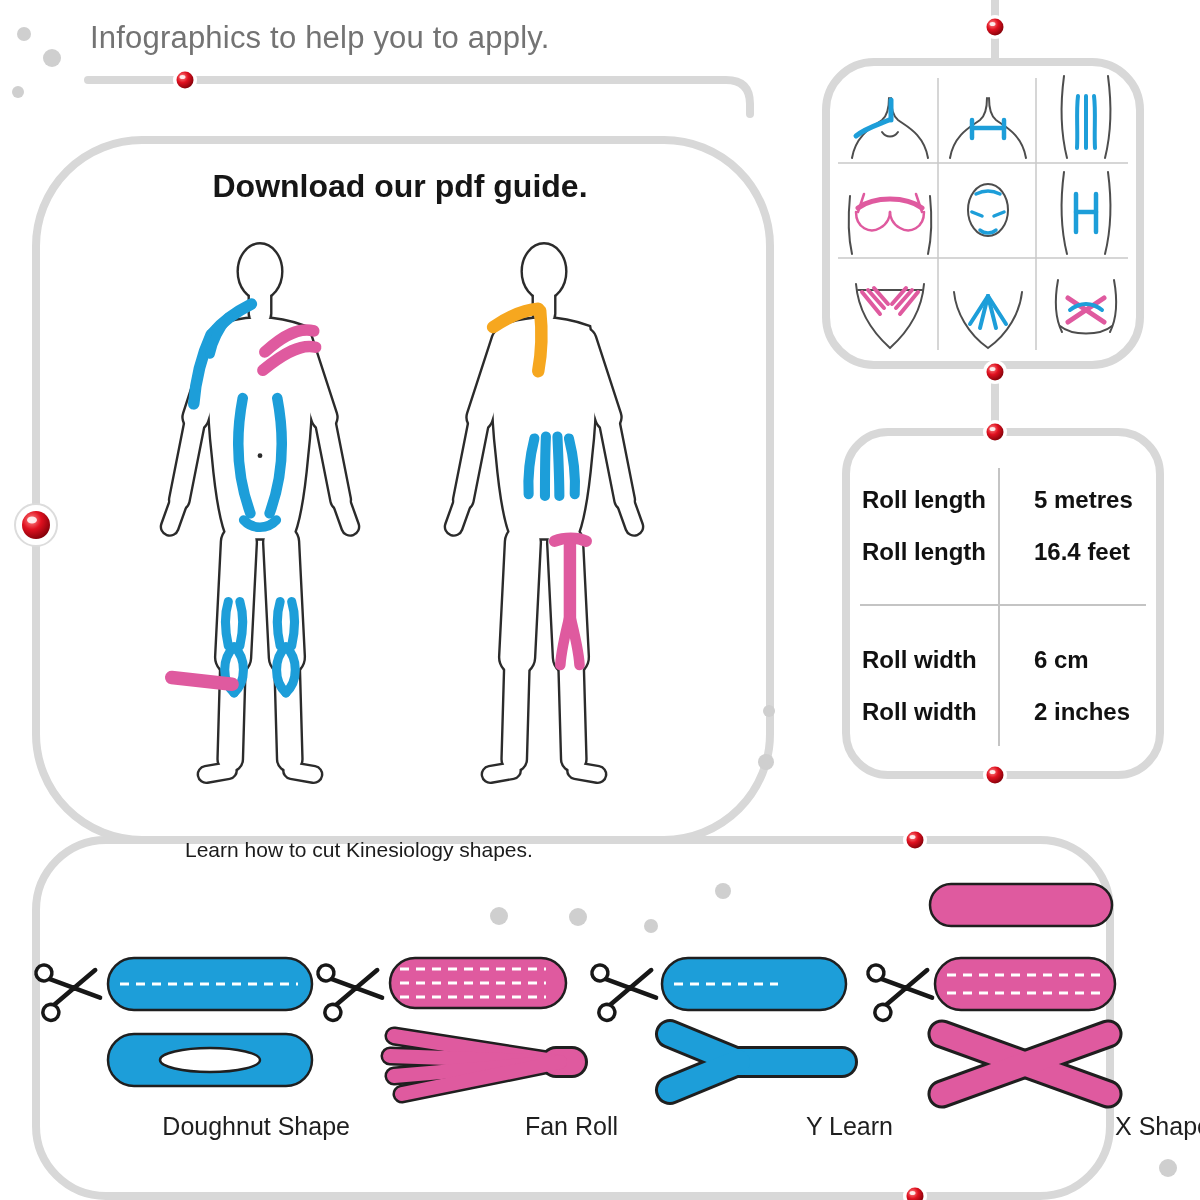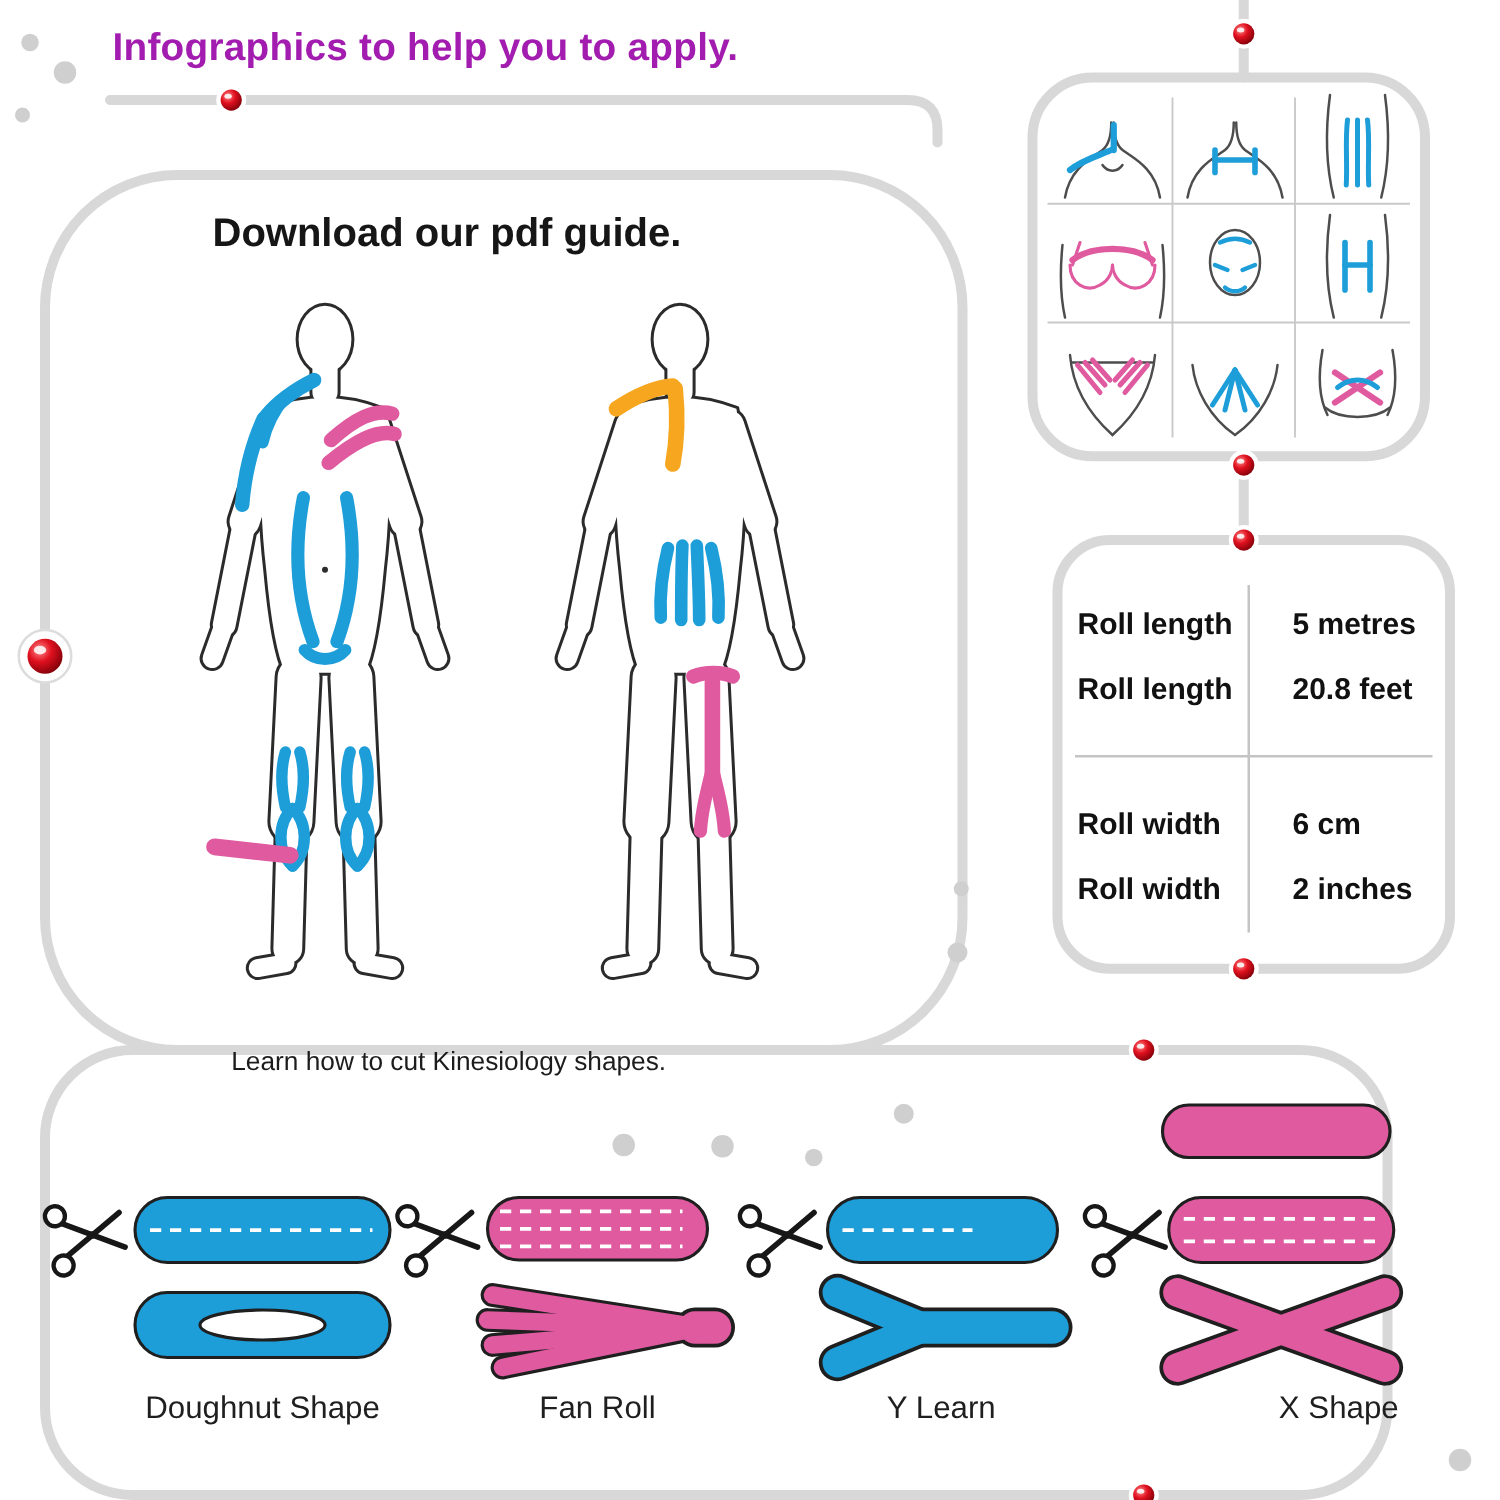--- a/index.html
+++ b/index.html
@@ -5,22 +5,22 @@
   html,body{margin:0;padding:0;}
   body{
     width:1200px;height:1200px;position:relative;overflow:hidden;
     background:#ffffff;color:var(--ink,#1a1a1a);
     font-family:"Liberation Sans", sans-serif;
   }
   #bg{position:absolute;left:0;top:0;}
   .pipe{stroke:var(--pipe,#d8d8d8);stroke-width:8;fill:none;stroke-linecap:round;}
   .thin{stroke:#c9c9c9;stroke-width:1.5;}
   .dot-gray{fill:#cfcfcf;}
-  h1.title{position:absolute;left:90px;top:20px;margin:0;font-size:31px;font-weight:700;letter-spacing:.2px;color:#a21caf;}
-  h2.pdf-heading{position:absolute;left:170px;top:168px;width:460px;margin:0;font-size:32px;font-weight:700;color:#161616;}
+  h1.title{position:absolute;left:90px;top:20px;margin:0;font-size:31px;font-weight:400;letter-spacing:.2px;color:#737373;}
+  h2.pdf-heading{position:absolute;left:170px;top:168px;width:460px;margin:0;text-align:center;font-size:32px;font-weight:700;color:#161616;}
   .figure{position:absolute;width:240px;height:590px;}
   #fig-front{left:140px;top:226px;}
   #fig-back{left:424px;top:226px;}
   .bs *{stroke:#2b2b2b;fill:none;stroke-linecap:round;}
   .bf line{stroke:#ffffff;fill:none;stroke-linecap:round;}
   .bf ellipse,.bf path{fill:#ffffff;stroke:none;}
   .tape{fill:none;stroke-linecap:round;}
   .tape-blue{stroke:var(--blue,#1d9ed9);}
   .tape-pink{stroke:var(--pink,#df5a9f);}
   .tape-orange{stroke:var(--orange,#f6a71f);}
@@ -36,21 +36,21 @@
   .hdiv{position:absolute;left:14px;top:172px;width:286px;height:2px;background:#c4c4c4;}
   .shapes-heading{position:absolute;left:185px;top:838px;font-size:21px;color:#1c1c1c;}
   #shapes-svg{position:absolute;left:30px;top:858px;}
   .strip{stroke:#1f1f1f;stroke-width:2.5;}
   .fill-blue{fill:var(--blue,#1d9ed9);}
   .fill-pink{fill:var(--pink,#df5a9f);}
   .cut{stroke:#ffffff;stroke-width:3;stroke-dasharray:9 7;fill:none;}
   .dark-under{stroke:#1f1f1f;fill:none;stroke-linecap:round;}
   .res-blue{stroke:var(--blue,#1d9ed9);fill:none;stroke-linecap:round;}
   .res-pink{stroke:var(--pink,#df5a9f);fill:none;stroke-linecap:round;}
-  .shape-label{position:absolute;top:1112px;width:280px;text-align:center;font-size:25px;color:#1f1f1f;}
+  .shape-label{position:absolute;top:1112px;width:280px;text-align:right;font-size:25px;color:#1f1f1f;}
 </style>
 </head>
 <body>
 
 <svg id="bg" width="1200" height="1200" viewBox="0 0 1200 1200">
   <defs>
     <radialGradient id="redGrad" cx="35%" cy="32%" r="75%">
       <stop offset="0%" stop-color="#ff8a8a"></stop>
       <stop offset="45%" stop-color="#e0101f"></stop>
       <stop offset="100%" stop-color="#7c0008"></stop>
@@ -295,21 +295,21 @@
   <path class="b" stroke-width="4" d="M30,48 C40,40 52,40 62,48"></path>
 </svg>
 
 <div class="spec-panel">
   <div class="spec-row" style="top:50px">
     <span class="spec-label">Roll length</span>
     <span class="spec-value">5 metres</span>
   </div>
   <div class="spec-row" style="top:102px">
     <span class="spec-label">Roll length</span>
-    <span class="spec-value">20.8 feet</span>
+    <span class="spec-value">16.4 feet</span>
   </div>
   <div class="spec-row" style="top:210px">
     <span class="spec-label">Roll width</span>
     <span class="spec-value">6 cm</span>
   </div>
   <div class="spec-row" style="top:262px">
     <span class="spec-label">Roll width</span>
     <span class="spec-value">2 inches</span>
   </div>
   <div class="vdiv"></div>

